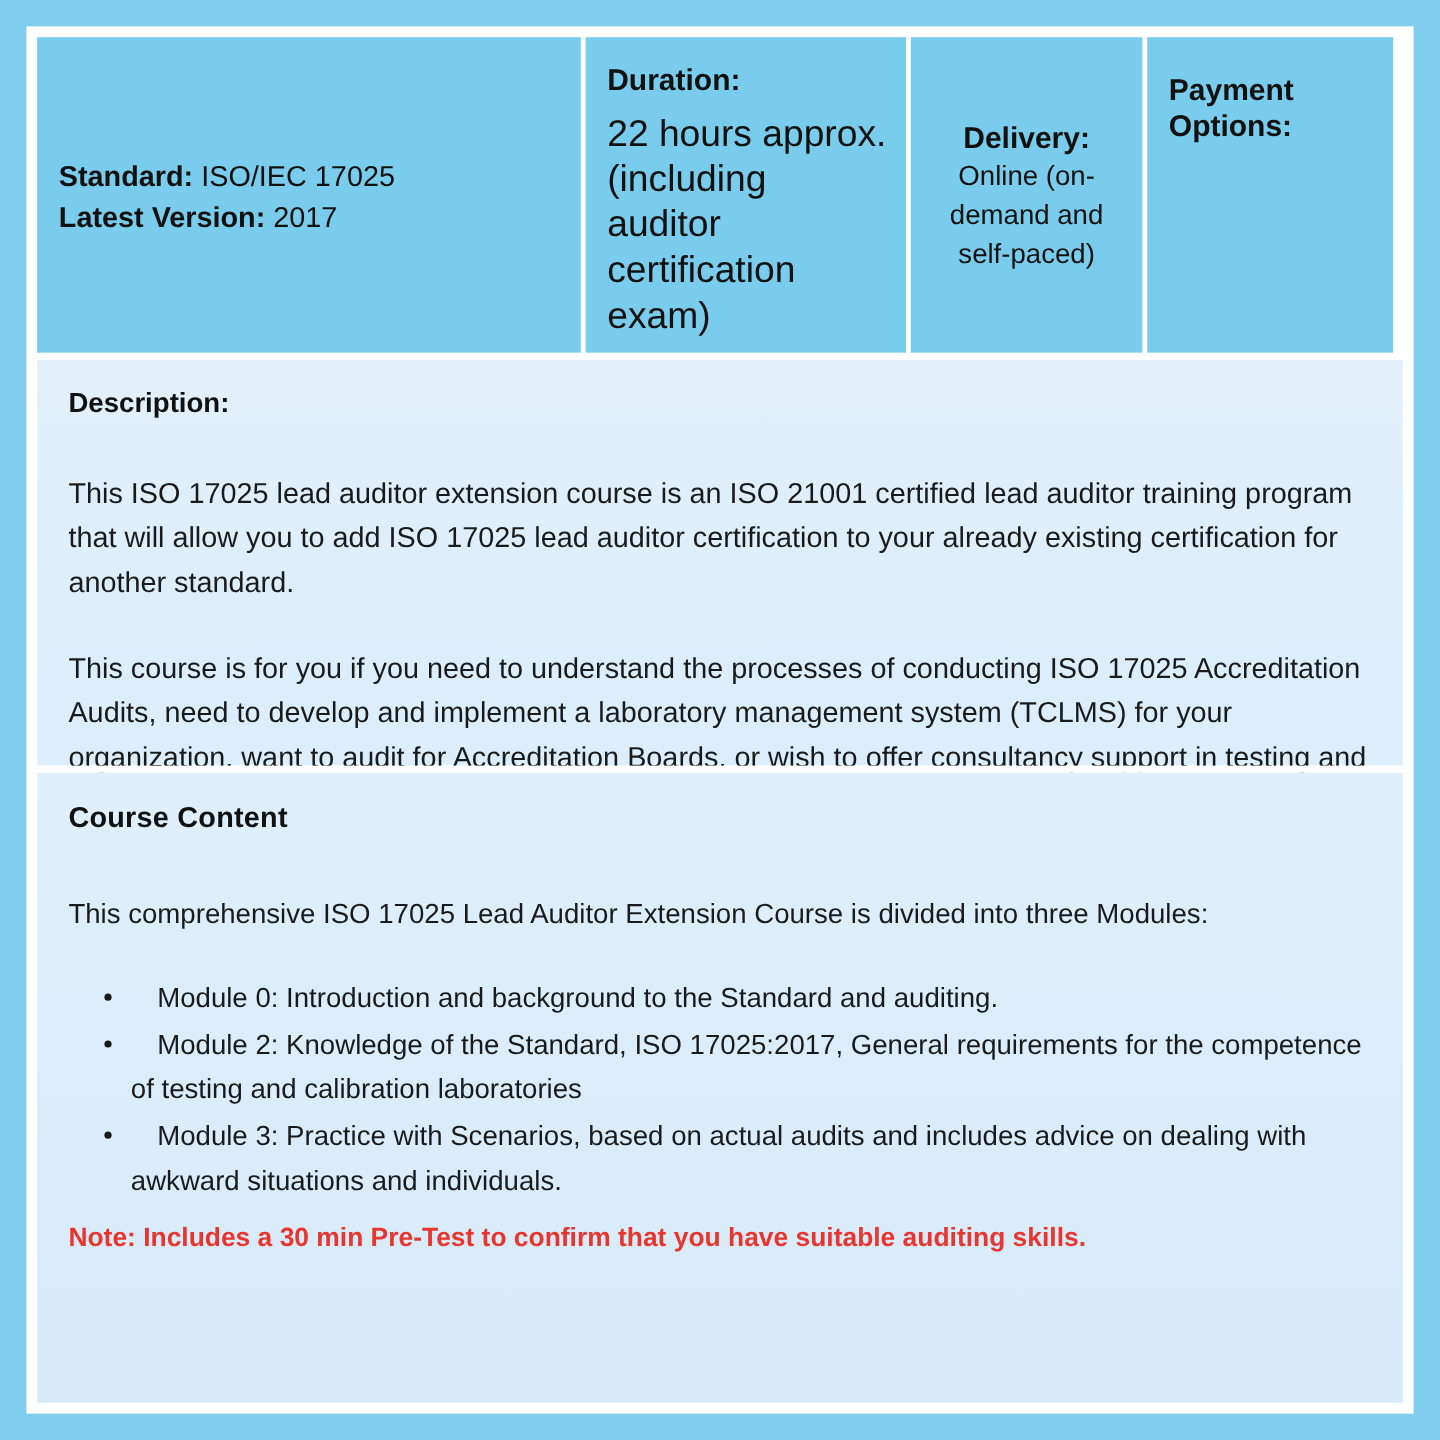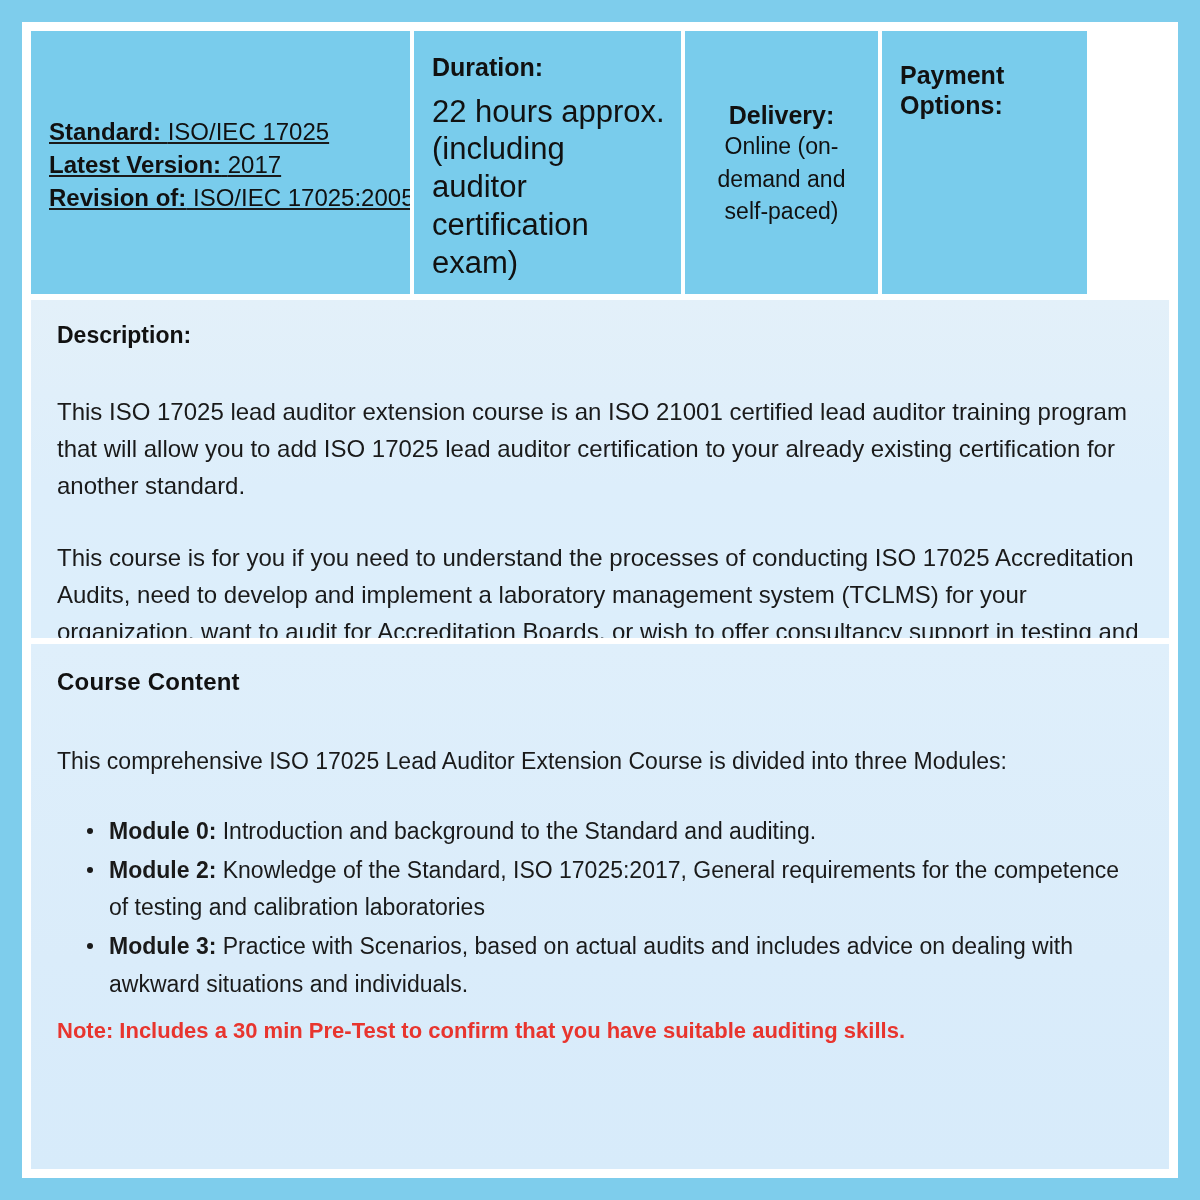--- a/index.html
+++ b/index.html
@@ -53,21 +53,21 @@
 
   .info-cell {
     background: #79CCEC;
     padding: 18px 14px 14px 18px;
     display: flex;
     flex-direction: column;
     justify-content: center;
     overflow: hidden;
   }
 
-  .cell-standard { width: 379px; text-decoration: underline; }
+  .cell-standard { width: 453px; }
   .cell-duration { width: 267px; padding-top: 22px; justify-content: flex-start; }
   .cell-delivery { width: 193px; padding-left: 14px; text-align: center; }
   .cell-payment  { width: 205px; padding-top: 30px; justify-content: flex-start; }
 
   .kv-line {
     font-size: 24px;
     line-height: 1.38;
     color: #111;
     white-space: nowrap;
   }
@@ -173,21 +173,21 @@
     content: "";
     position: absolute;
     left: 6px;
     top: 15px;
     width: 6px;
     height: 6px;
     border-radius: 50%;
     background: #1a1a1a;
   }
 
-  ul.modules li b { font-weight: bold; }
+  ul.modules li b { font-weight: normal; margin-left: 22px; }
 
   .note {
     margin-top: 14px;
     font-size: 22px;
     font-weight: bold;
     color: #e8352e;
     line-height: 1.3;
   }
 </style>
 </head>
@@ -200,24 +200,20 @@
       <div class="info-row">
 
         <div class="info-cell cell-standard">
           <div class="kv-line">
             <b>Standard:</b>
             <span>ISO/IEC 17025</span>
           </div>
           <div class="kv-line">
             <b>Latest Version:</b>
             <span>2017</span>
-          </div>
-          <div class="kv-line">
-            <b>Revision of:</b>
-            <span>ISO/IEC 17025:2005</span>
           </div>
         </div>
 
         <div class="info-cell cell-duration">
           <div class="cell-title">Duration:</div>
           <div class="cell-body">22 hours approx. (including auditor certification exam)</div>
           <div class="cell-sub">
             <b>CPD Units:</b>
             <span>3.7 units</span>
           </div>

